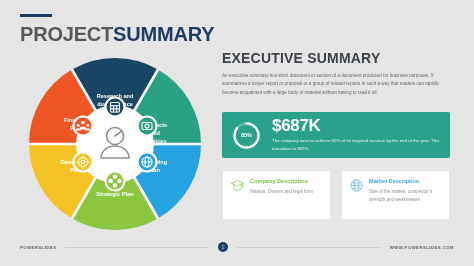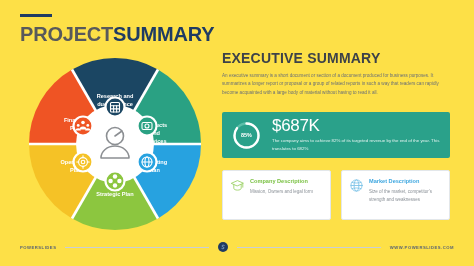--- a/index.html
+++ b/index.html
@@ -10,21 +10,21 @@
   body {
     width: 474px;
     height: 266px;
     overflow: hidden;
     font-family: "Liberation Sans", sans-serif;
     position: relative;
   }
   #slide {
     position: absolute;
     inset: 0;
-    background: #fde047;
+    background: #e5e5e5;
     padding-left: 7px;
   }
 
   
   #header {
     position: absolute;
     left: 20px;
     top: 14px;
     width: 260px;
   }
@@ -126,21 +126,21 @@
     font-size: 5.4px;
     font-weight: bold;
     color: #ffffff;
   }
   #rev-text {
     margin-left: 10px;
     flex: 1 1 auto;
   }
   #rev-amount {
     font-size: 17px;
-    font-weight: normal;
+    font-weight: bold;
     color: #ffffff;
     line-height: 1.05;
     letter-spacing: -0.3px;
   }
   #rev-note {
     font-size: 4.4px;
     line-height: 1.75;
     color: #e2f3ef;
     margin-top: 2px;
     width: 178px;

